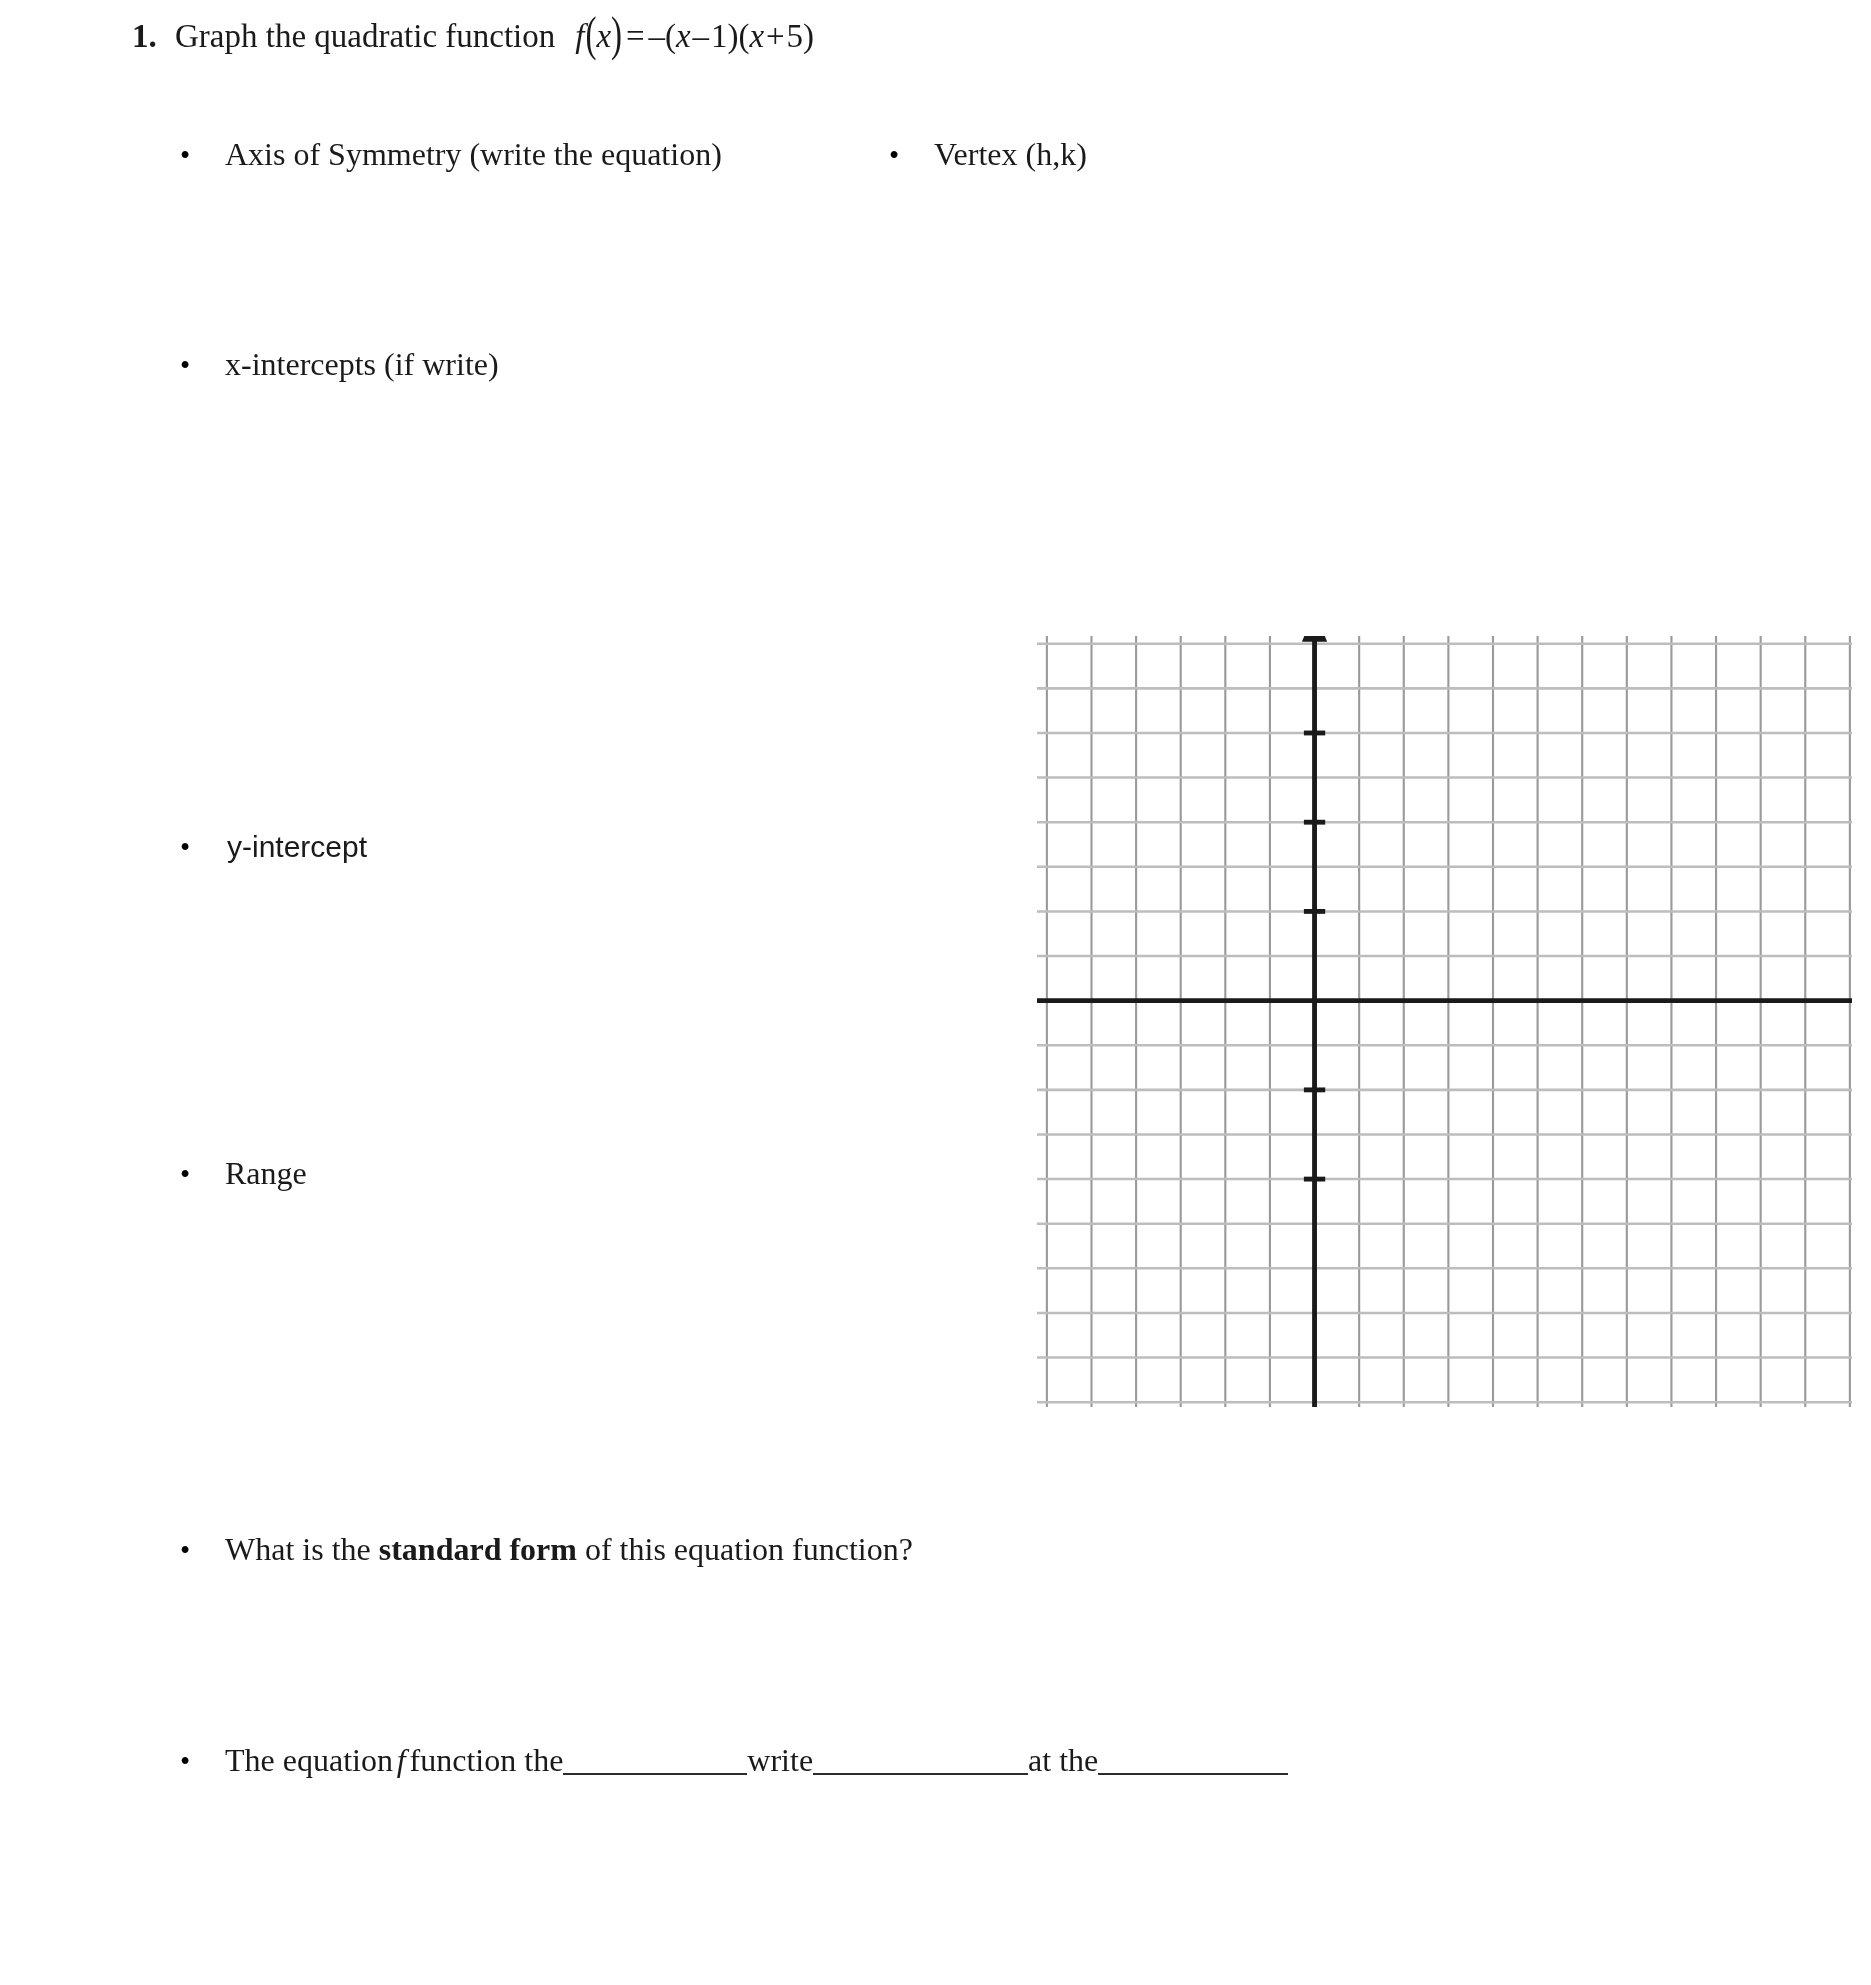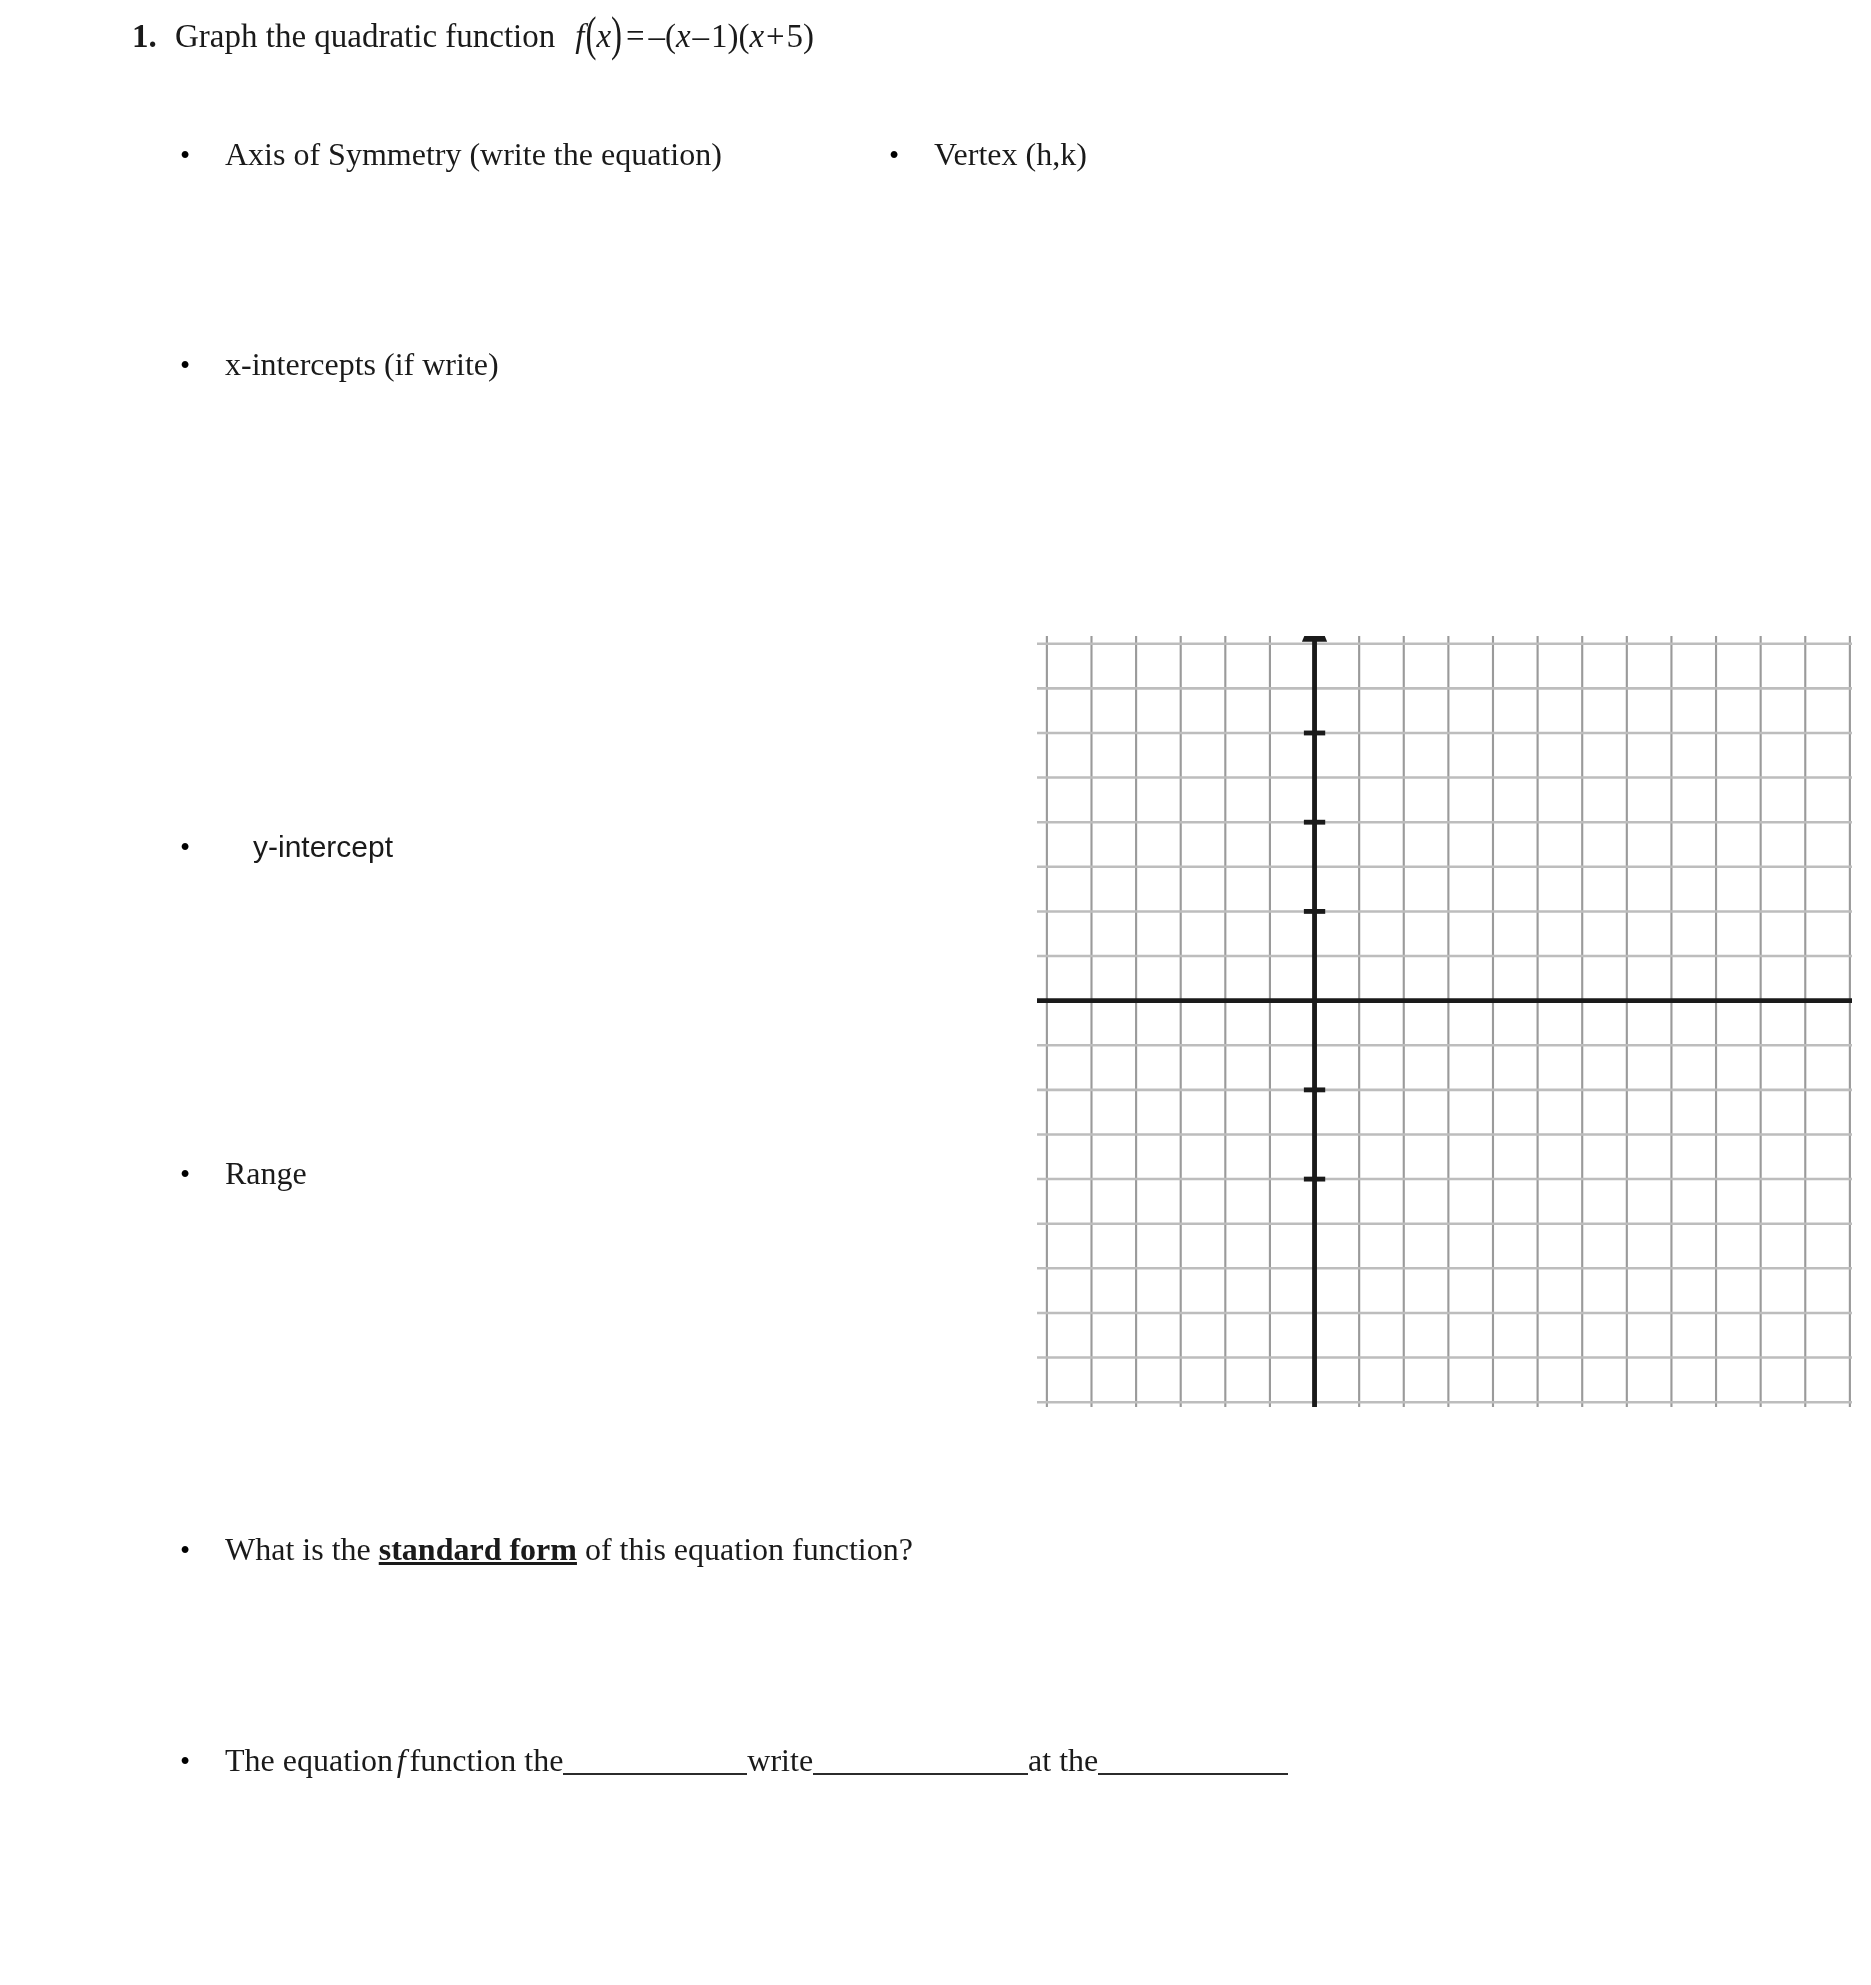--- a/index.html
+++ b/index.html
@@ -82,21 +82,20 @@
     font-size: 32px;
     white-space: nowrap;
     text-align: center;
   }
   .bullet-label.sans {
     font-family: "Liberation Sans", sans-serif;
     font-size: 30px;
   }
   .bold-inline {
     font-weight: bold;
-    text-decoration: underline;
   }
   .italic-f {
     font-style: italic;
     font-family: "Liberation Serif", serif;
     padding: 0 3.9px;
   }
   .blank {
     display: inline-block;
     border-bottom: 2.4px solid #2b2b2b;
     vertical-align: baseline;
@@ -139,21 +138,21 @@
   <span class="bullet-label">Vertex (h,k)</span>
 </div>
 
 <div class="bullet-item" style="left:180px; top:346px;">
   <span class="bullet-dot">•</span>
   <span class="bullet-label">x-intercepts (if write)</span>
 </div>
 
 <div class="bullet-item" style="left:180px; top:830px;">
   <span class="bullet-dot">•</span>
-  <span class="bullet-label sans" style="margin-left:28px;">y-intercept</span>
+  <span class="bullet-label sans" style="margin-left:2px;">y-intercept</span>
 </div>
 
 <div class="bullet-item" style="left:180px; top:1155px;">
   <span class="bullet-dot">•</span>
   <span class="bullet-label">Range</span>
 </div>
 
 <div class="bullet-item" style="left:180px; top:1531px;">
   <span class="bullet-dot">•</span>
   <span class="bullet-label"><span>What is the</span>

